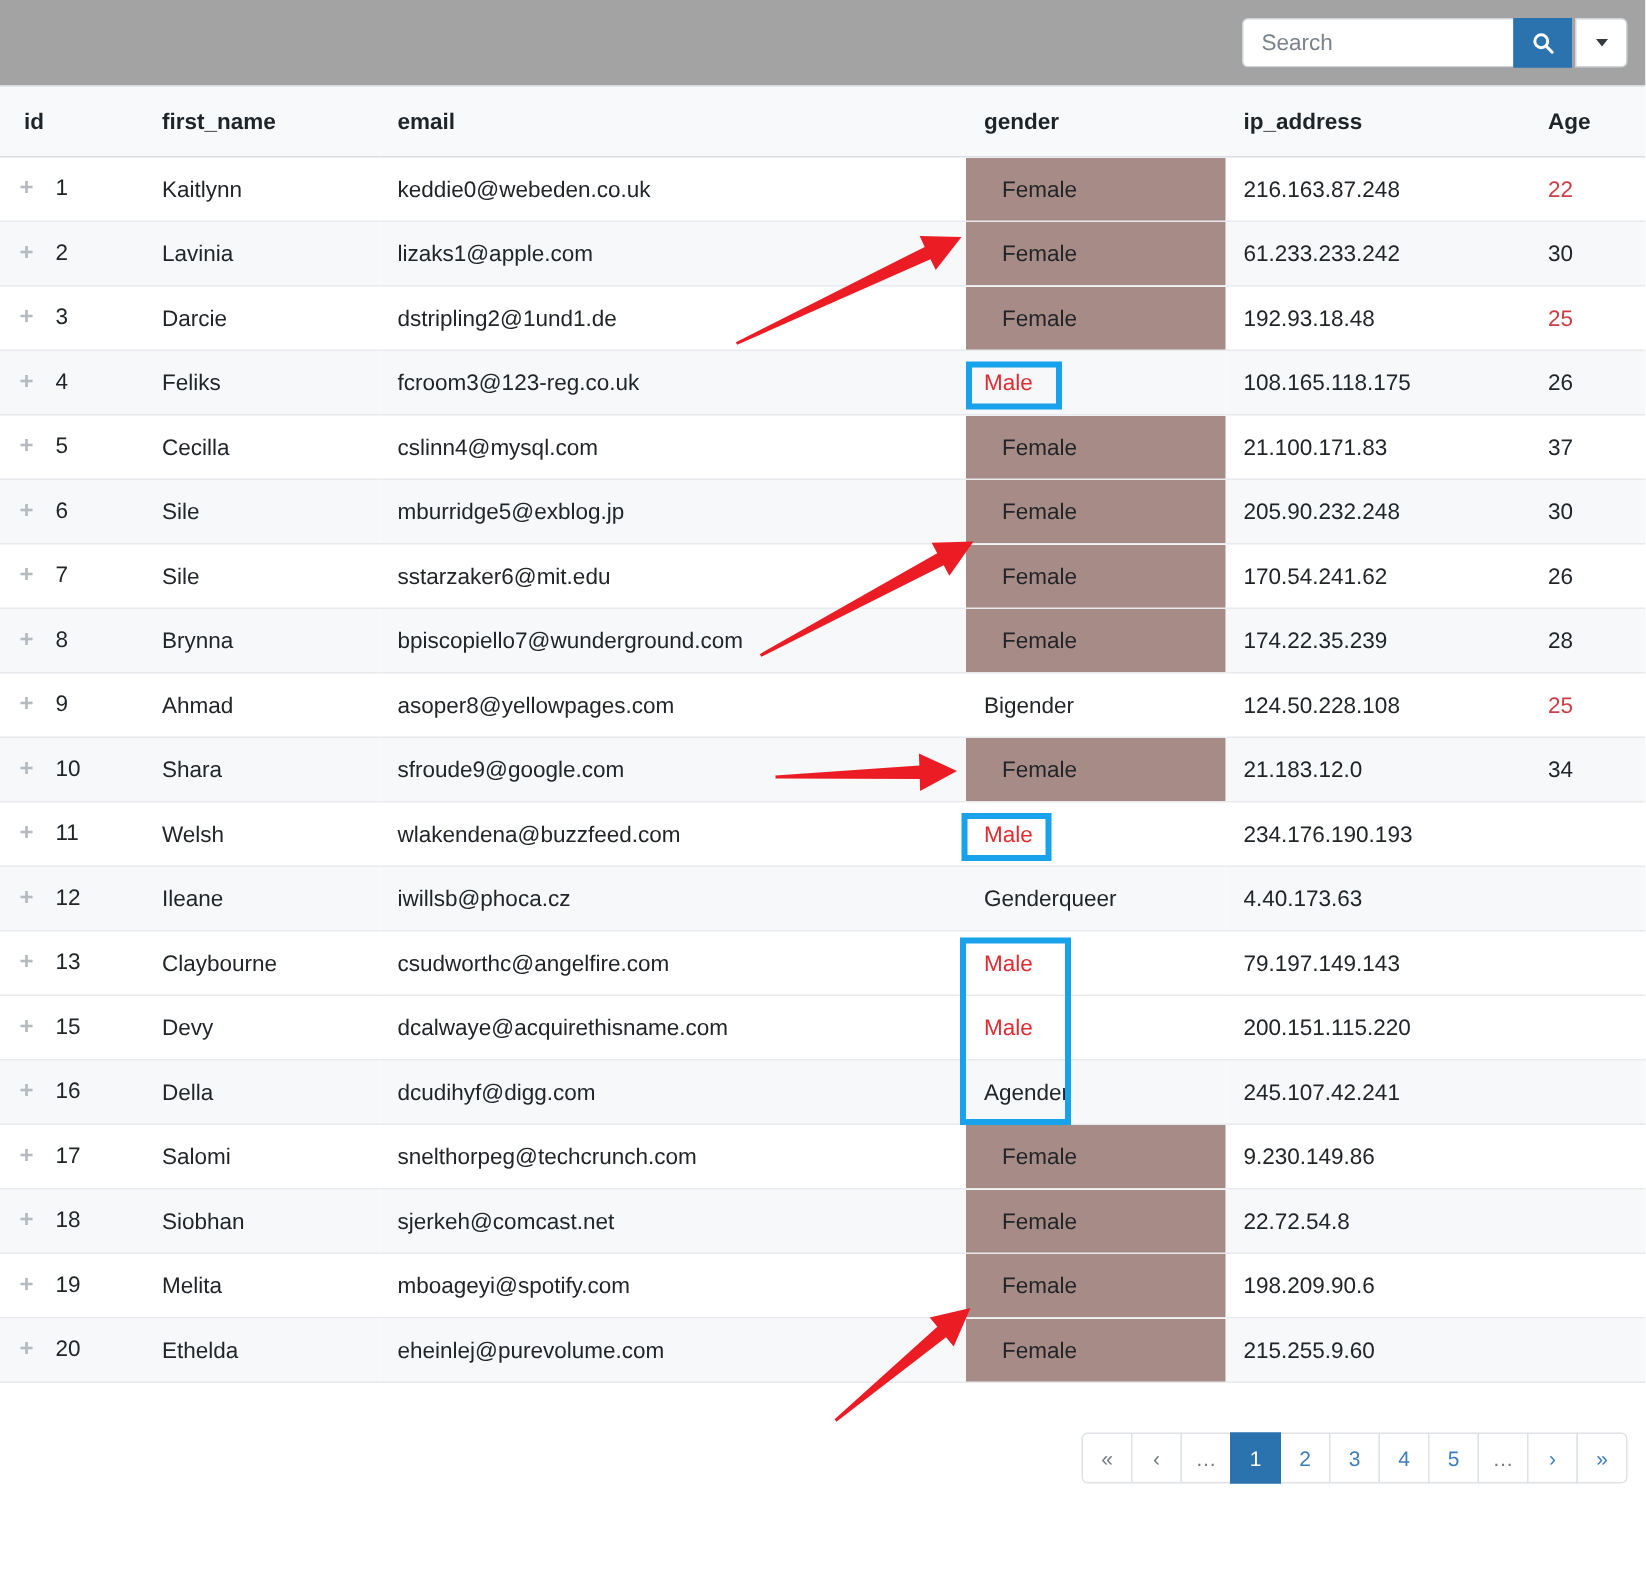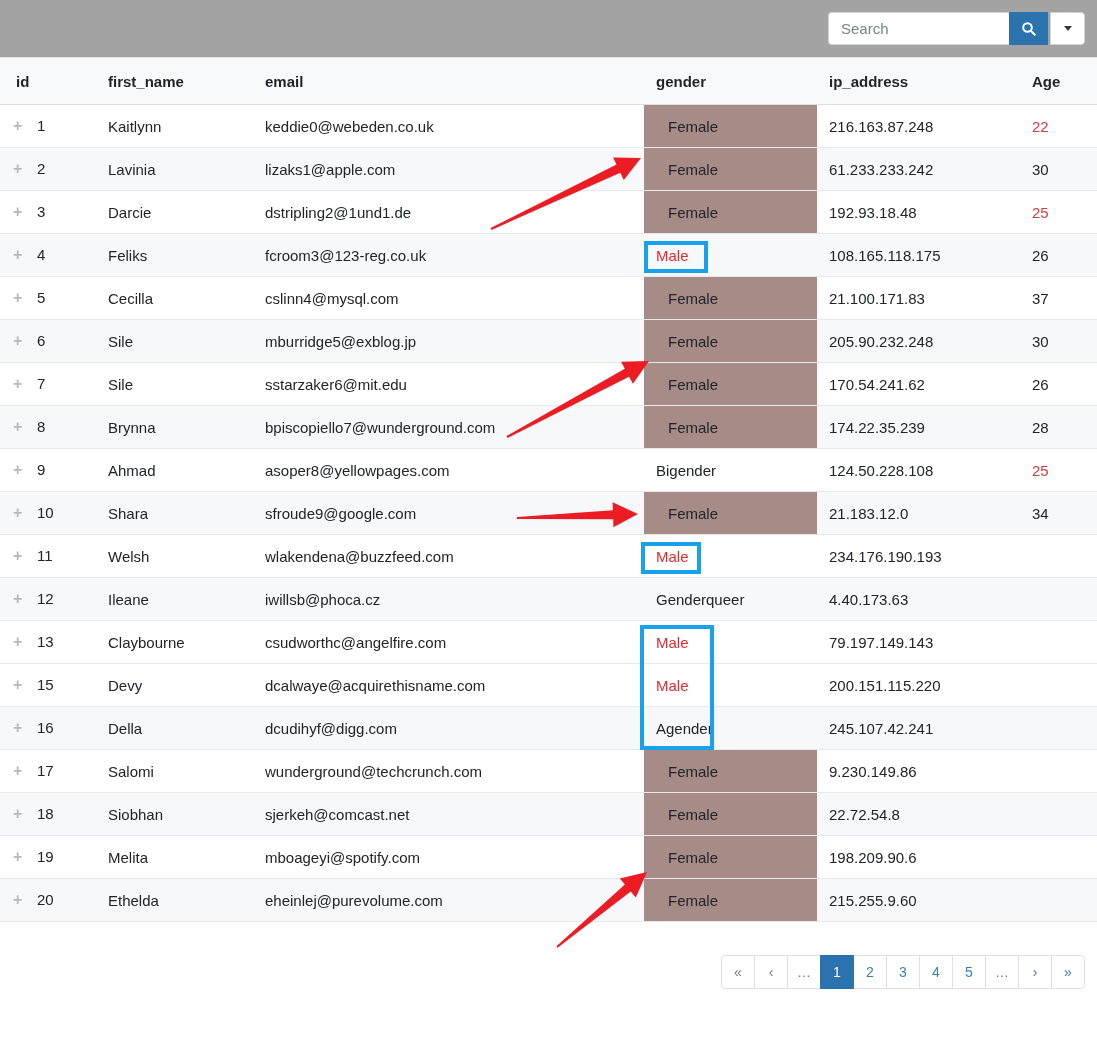--- a/index.html
+++ b/index.html
@@ -253,21 +253,21 @@
           <td class="cell-id"><span class="plus-icon">+</span><span>16</span></td>
           <td>Della</td>
           <td>dcudihyf@digg.com</td>
           <td><span>Agender</span></td>
           <td>245.107.42.241</td>
           <td></td>
         </tr>
         <tr>
           <td class="cell-id"><span class="plus-icon">+</span><span>17</span></td>
           <td>Salomi</td>
-          <td>wunderground@techcrunch.com</td>
+          <td>snelthorpeg@techcrunch.com</td>
           <td class="gender-female"><span>Female</span></td>
           <td>9.230.149.86</td>
           <td></td>
         </tr>
         <tr class="striped">
           <td class="cell-id"><span class="plus-icon">+</span><span>18</span></td>
           <td>Siobhan</td>
           <td>sjerkeh@comcast.net</td>
           <td class="gender-female"><span>Female</span></td>
           <td>22.72.54.8</td>

